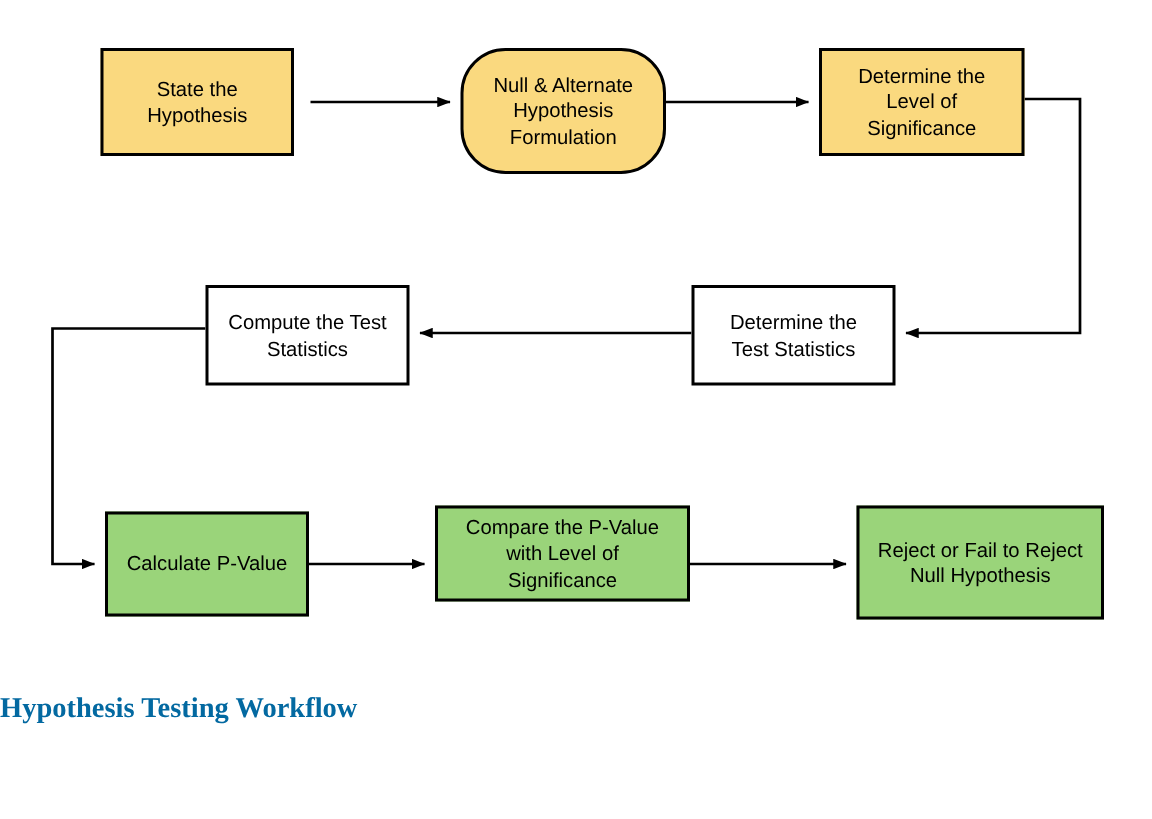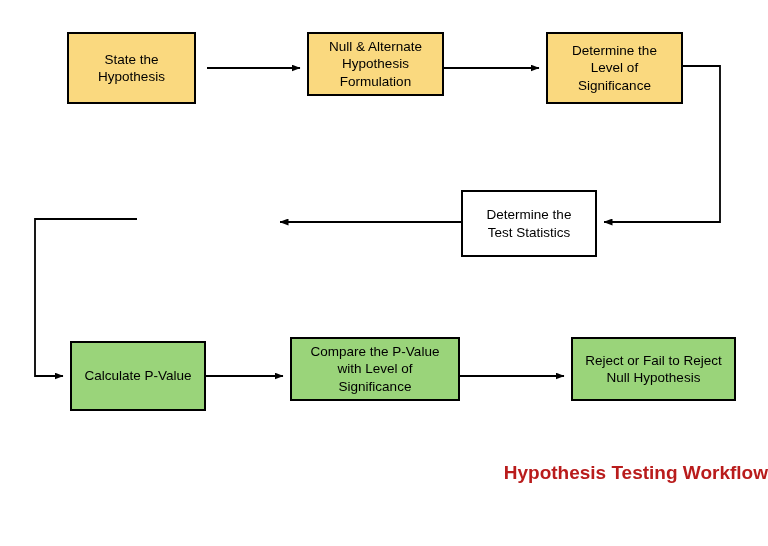--- a/index.html
+++ b/index.html
@@ -40,25 +40,25 @@
     padding: 2px 4px;
   }
   .node.fill-yellow { background: #fad97f; }
   .node.fill-green  { background: #9ad47a; }
   .node.fill-white  { background: #ffffff; }
   #diagram-title {
     position: absolute;
     left: 0;
     top: 462px;
     width: 768px;
-    text-align: right;
+    text-align: left;
     font-size: 19px;
     font-weight: bold;
-    color: #b91c1c;
-    font-family: Liberation Sans, sans-serif;
+    color: #0369a1;
+    font-family: Liberation Serif, serif;
   }
 </style>
 </head>
 <body>
 
 <div id="canvas">
 
   <svg id="flow-svg" viewBox="0 0 768 546" xmlns="http://www.w3.org/2000/svg">
     <defs>
       <marker id="arrowhead" markerWidth="9" markerHeight="7" refX="8.5" refY="3.5" orient="auto" markerUnits="userSpaceOnUse">
@@ -77,36 +77,38 @@
     <path d="M 137 219 L 35 219 L 35 376 L 63 376" fill="none" stroke="#000000" stroke-width="1.8" marker-end="url(#arrowhead)"></path>
 
     <path d="M 206 376 L 283 376" fill="none" stroke="#000000" stroke-width="1.8" marker-end="url(#arrowhead)"></path>
 
     <path d="M 460 376 L 564 376" fill="none" stroke="#000000" stroke-width="1.8" marker-end="url(#arrowhead)"></path>
   </svg>
 
   <div class="node fill-yellow" style="left:67px; top:32px; width:129px; height:72px;">State the
 Hypothesis</div>
 
-  <div class="node fill-yellow" style="left:307px; top:32px; width:137px; height:64px;">Null &amp; Alternate
+  <div class="node fill-yellow" style="left:307px; top:32px; width:137px; height:84px;border-radius:30px;">Null &amp; Alternate
 Hypothesis
 Formulation</div>
 
   <div class="node fill-yellow" style="left:546px; top:32px; width:137px; height:72px;">Determine the
 Level of
 Significance</div>
 
+  <div class="node fill-white" style="left:137px; top:190px; width:136px; height:67px;">Compute the Test
+Statistics</div>
 
   <div class="node fill-white" style="left:461px; top:190px; width:136px; height:67px;">Determine the
 Test Statistics</div>
 
   <div class="node fill-green" style="left:70px; top:341px; width:136px; height:70px;">Calculate P-Value</div>
 
   <div class="node fill-green" style="left:290px; top:337px; width:170px; height:64px;">Compare the P-Value
 with Level of
 Significance</div>
 
-  <div class="node fill-green" style="left:571px; top:337px; width:165px; height:64px;">Reject or Fail to Reject
+  <div class="node fill-green" style="left:571px; top:337px; width:165px; height:76px;">Reject or Fail to Reject
 Null Hypothesis</div>
 
   <div id="diagram-title">Hypothesis Testing Workflow</div>
 
 </div>
 
 </body></html>

